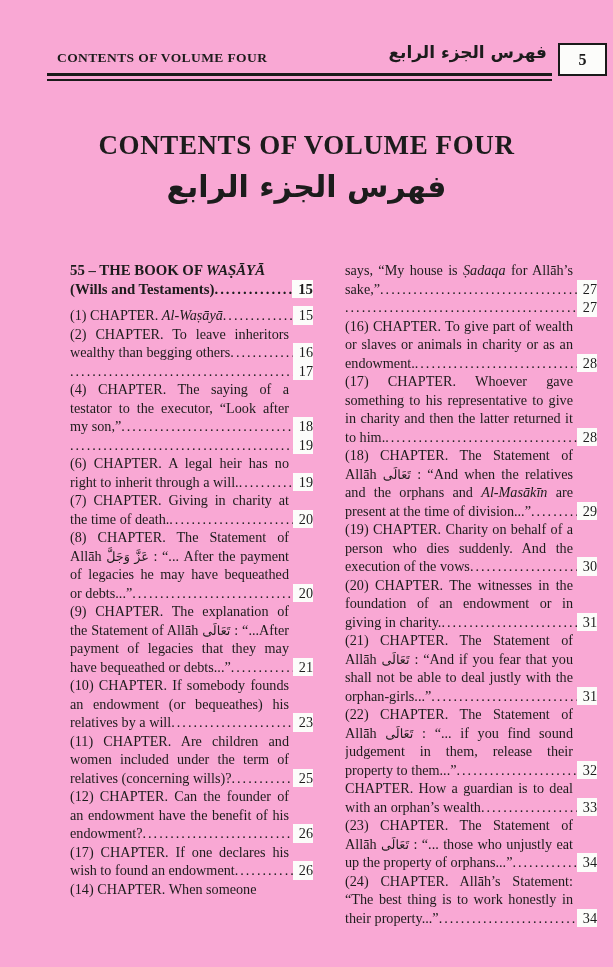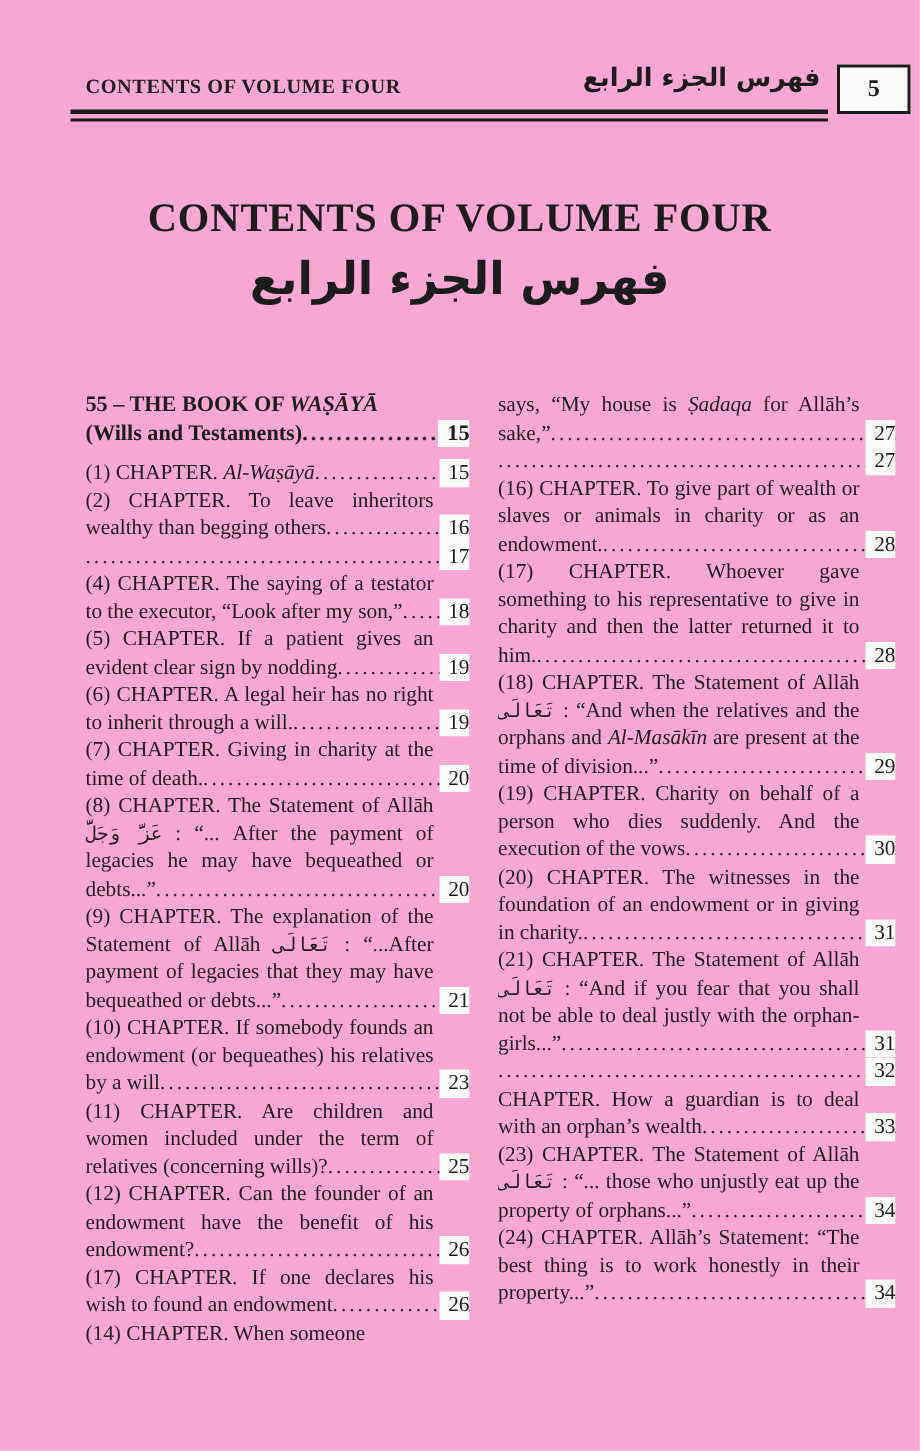--- a/index.html
+++ b/index.html
@@ -38,36 +38,37 @@
   .contents {
     position:absolute; top:261px; left:57px; right:16px;
     display:flex; gap:19px;
     font-size:14.2px; line-height:18.5px;
   }
   .col-left  { width:256px; flex:none; }
   .col-right { flex:1; }
   .entry {
     position:relative; overflow:hidden; padding-right:24px;
     text-align:justify;
+    margin-left:13px;
   }
   .entry.bold { font-weight:bold; font-size:14.8px; }
   .entry.gap-after { margin-bottom:8px; }
   .num {
     position:absolute; right:0; bottom:0;
     background:#fcfcfa; padding-left:6px;
   }
   .dots {
     display:inline-block; width:290px; margin-right:-290px;
     white-space:nowrap; letter-spacing:2px;
   }
   .dots::before {
     content:"..............................................................................";
   }
   .it { font-style:italic; }
-  .ar { font-family:Liberation Mono, monospace; font-size:0.9em; line-height:1; }
+  .ar { font-family:Liberation Serif, serif; font-size:0.9em; line-height:1; }
 </style>
 </head>
 <body>
 
 <div class="page">
   <span class="run-en">CONTENTS OF VOLUME FOUR</span>
   <span class="run-ar" dir="rtl">فهرس الجزء الرابع</span>
   <span class="pbox">5</span>
   <div class="rule"></div>
 
@@ -75,39 +76,39 @@
   <div class="title-ar" dir="rtl">فهرس الجزء الرابع</div>
 
   <div class="contents">
     <div class="col col-left">
         <div class="entry bold"><span><span>55 – THE BOOK OF </span><span class="it">WAṢĀYĀ</span></span></div>
         <div class="entry bold gap-after"><span><span>(Wills and Testaments)</span></span><span class="dots"></span><span class="num">15</span></div>
         <div class="entry"><span><span>(1) CHAPTER. </span><span class="it">Al-Waṣāyā</span></span><span class="dots"></span><span class="num">15</span></div>
         <div class="entry"><span><span>(2) CHAPTER. To leave inheritors wealthy than begging others</span></span><span class="dots"></span><span class="num">16</span></div>
         <div class="entry"><span class="dots"></span><span class="num">17</span></div>
         <div class="entry"><span><span>(4) CHAPTER. The saying of a testator to the executor, “Look after my son,”</span></span><span class="dots"></span><span class="num">18</span></div>
-        <div class="entry"><span><span>(5) CHAPTER. If a patient gives an evident clear sign by nodding</span></span><span class="dots"></span><span class="num">19</span></div>
+        <div class="entry"><span class="dots"></span><span class="num">19</span></div>
         <div class="entry"><span><span>(6) CHAPTER. A legal heir has no right to inherit through a will.</span></span><span class="dots"></span><span class="num">19</span></div>
         <div class="entry"><span><span>(7) CHAPTER. Giving in charity at the time of death.</span></span><span class="dots"></span><span class="num">20</span></div>
         <div class="entry"><span><span>(8) CHAPTER. The Statement of Allāh </span><span class="ar" dir="rtl">عَزَّ وَجَلَّ</span><span> : “... After the payment of legacies he may have bequeathed or debts...”</span></span><span class="dots"></span><span class="num">20</span></div>
         <div class="entry"><span><span>(9) CHAPTER. The explanation of the Statement of Allāh </span><span class="ar" dir="rtl">تَعَالَى</span><span> : “...After payment of legacies that they may have bequeathed or debts...”</span></span><span class="dots"></span><span class="num">21</span></div>
         <div class="entry"><span><span>(10) CHAPTER. If somebody founds an endowment (or bequeathes) his relatives by a will</span></span><span class="dots"></span><span class="num">23</span></div>
         <div class="entry"><span><span>(11) CHAPTER. Are children and women included under the term of relatives (concerning wills)?</span></span><span class="dots"></span><span class="num">25</span></div>
         <div class="entry"><span><span>(12) CHAPTER. Can the founder of an endowment have the benefit of his endowment?</span></span><span class="dots"></span><span class="num">26</span></div>
         <div class="entry"><span><span>(17) CHAPTER. If one declares his wish to found an endowment</span></span><span class="dots"></span><span class="num">26</span></div>
         <div class="entry"><span><span>(14) CHAPTER. When someone</span></span></div>
       </div>
     <div class="col col-right">
         <div class="entry"><span><span>says, “My house is </span><span class="it">Ṣadaqa</span><span> for Allāh’s sake,”</span></span><span class="dots"></span><span class="num">27</span></div>
         <div class="entry"><span class="dots"></span><span class="num">27</span></div>
         <div class="entry"><span><span>(16) CHAPTER. To give part of wealth or slaves or animals in charity or as an endowment.</span></span><span class="dots"></span><span class="num">28</span></div>
         <div class="entry"><span><span>(17) CHAPTER. Whoever gave something to his representative to give in charity and then the latter returned it to him.</span></span><span class="dots"></span><span class="num">28</span></div>
         <div class="entry"><span><span>(18) CHAPTER. The Statement of Allāh </span><span class="ar" dir="rtl">تَعَالَى</span><span> : “And when the relatives and the orphans and </span><span class="it">Al-Masākīn</span><span> are present at the time of division...”</span></span><span class="dots"></span><span class="num">29</span></div>
         <div class="entry"><span><span>(19) CHAPTER. Charity on behalf of a person who dies suddenly. And the execution of the vows</span></span><span class="dots"></span><span class="num">30</span></div>
         <div class="entry"><span><span>(20) CHAPTER. The witnesses in the foundation of an endowment or in giving in charity.</span></span><span class="dots"></span><span class="num">31</span></div>
         <div class="entry"><span><span>(21) CHAPTER. The Statement of Allāh </span><span class="ar" dir="rtl">تَعَالَى</span><span> : “And if you fear that you shall not be able to deal justly with the orphan-girls...”</span></span><span class="dots"></span><span class="num">31</span></div>
-        <div class="entry"><span class="dots"></span><span class="num">32</span></div>
+        <div class="entry"><span><span>(22) CHAPTER. The Statement of Allāh </span><span class="ar" dir="rtl">تَعَالَى</span><span> : “... if you find sound judgement in them, release their property to them...”</span></span><span class="dots"></span><span class="num">32</span></div>
         <div class="entry"><span><span>CHAPTER. How a guardian is to deal with an orphan’s wealth</span></span><span class="dots"></span><span class="num">33</span></div>
         <div class="entry"><span><span>(23) CHAPTER. The Statement of Allāh </span><span class="ar" dir="rtl">تَعَالَى</span><span> : “... those who unjustly eat up the property of orphans...”</span></span><span class="dots"></span><span class="num">34</span></div>
         <div class="entry"><span><span>(24) CHAPTER. Allāh’s Statement: “The best thing is to work honestly in their property...”</span></span><span class="dots"></span><span class="num">34</span></div>
       </div>
   </div>
 </div>
 
 </body></html>

